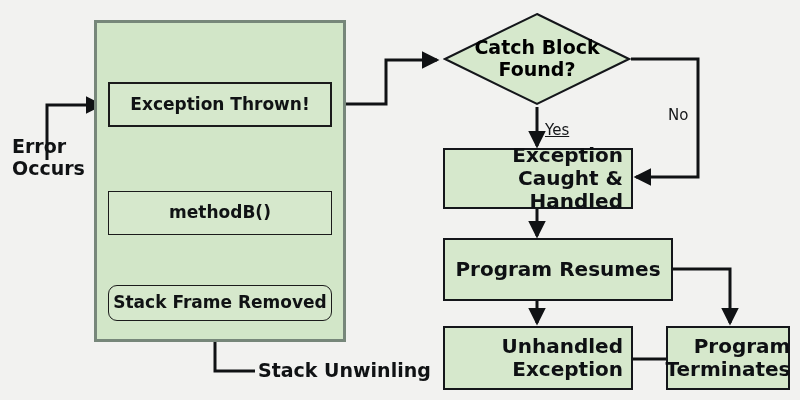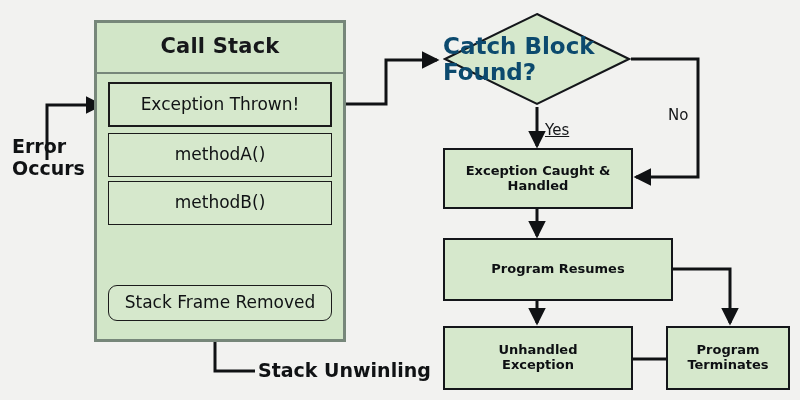--- a/index.html
+++ b/index.html
@@ -59,65 +59,66 @@
     left: 108px;
     width: 224px;
     box-sizing: border-box;
     background: #d6e8cc;
     border: 1.5px solid #1b1b1b;
     display: flex;
     align-items: center;
     justify-content: center;
     text-align: center;
     font-size: 17px;
-    font-weight: normal;
+    font-weight: bold;
     color: #101214;
     line-height: 1.12;
   }
   .frame.top {
     border-width: 2.5px;
   }
 
   
   .node {
     position: absolute;
     box-sizing: border-box;
     background: #d6e8cc;
     border: 2px solid #14161a;
     display: flex;
     align-items: center;
     justify-content: center;
-    text-align: center;
-    font-size: 13px;
+    text-align: right;
+    font-size: 20px;
     font-weight: bold;
     color: #0e1013;
     line-height: 1.14;
-    padding: 0 16px;
+    padding: 0 8px;
   }
 
   
   .diamond-wrap {
     position: absolute;
     left: 443px;
     top: 12px;
     width: 188px;
     height: 94px;
   }
   .diamond-wrap svg { position: absolute; left: 0; top: 0; }
   .diamond-label {
     position: absolute;
     left: 0; top: 0;
     width: 188px;
     height: 94px;
     display: flex;
     align-items: center;
     justify-content: center;
-    font-size: 23px;
-    font-weight: bold;
-    color: #0c4a6e;
+    text-align: center;
+    font-size: 19px;
+    font-weight: bold;
+    color: #000000;
     line-height: 1.14;
   }
 
   
   .label {
     position: absolute;
     font-size: 19px;
     font-weight: bold;
     color: #101214;
     line-height: 1.14;
@@ -155,25 +156,23 @@
     <path d="M 537 209 L 537 236" fill="none" stroke="#101214" stroke-width="3" marker-end="url(#arrow)"></path>
 
     <path d="M 537 301 L 537 323" fill="none" stroke="#101214" stroke-width="3" marker-end="url(#arrow)"></path>
 
     <path d="M 631 269 L 730 269 L 730 323" fill="none" stroke="#101214" stroke-width="3" marker-end="url(#arrow)"></path>
 
     <path d="M 631 359 L 666 359" fill="none" stroke="#101214" stroke-width="3"></path>
   </svg>
 
   <div class="stack-panel"></div>
-  <div class="stack-title">Call Stack</div>
 
   <div class="frame top" style="top:82px;height:45px;">Exception Thrown!</div>
-  <div class="frame" style="top:133px;height:44px;">methodA()</div>
-  <div class="frame" style="top:181px;height:44px;">methodB()</div>
+  <div class="frame" style="top:191px;height:44px;">methodB()</div>
   <div class="frame" style="top:285px;height:36px;border-radius:9px;">Stack Frame Removed</div>
 
   <div class="label" style="left:258px;top:360px;">Stack Unwinling</div>
 
   <div class="label" style="left:12px;top:136px;text-align:left;">Error
 Occurs</div>
 
   <div class="diamond-wrap">
     <svg width="188" height="94" viewBox="0 0 188 94" xmlns="http://www.w3.org/2000/svg">
       <polygon points="94,2 186,47 94,92 2,47" fill="#d6e8cc" stroke="#14161a" stroke-width="2"></polygon>

